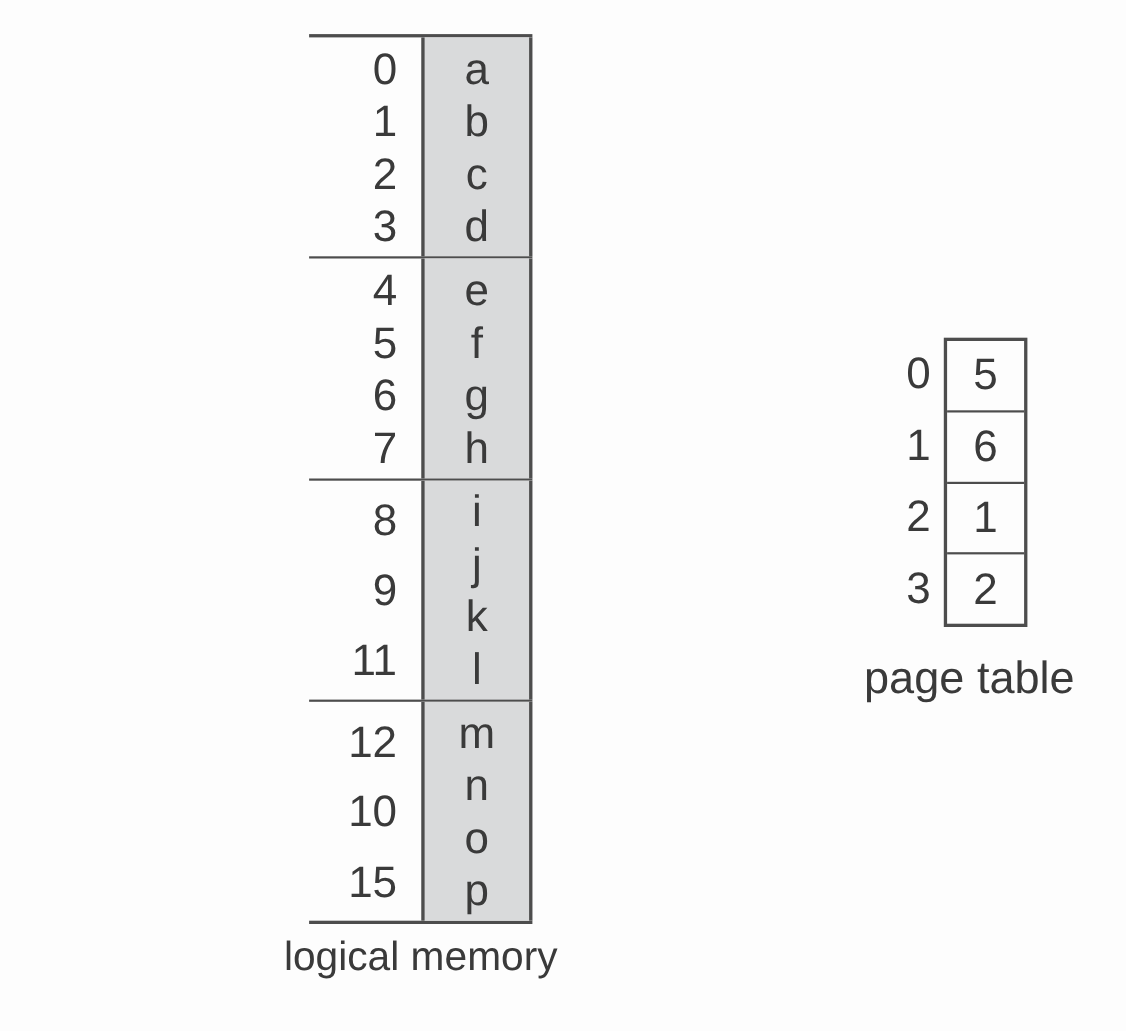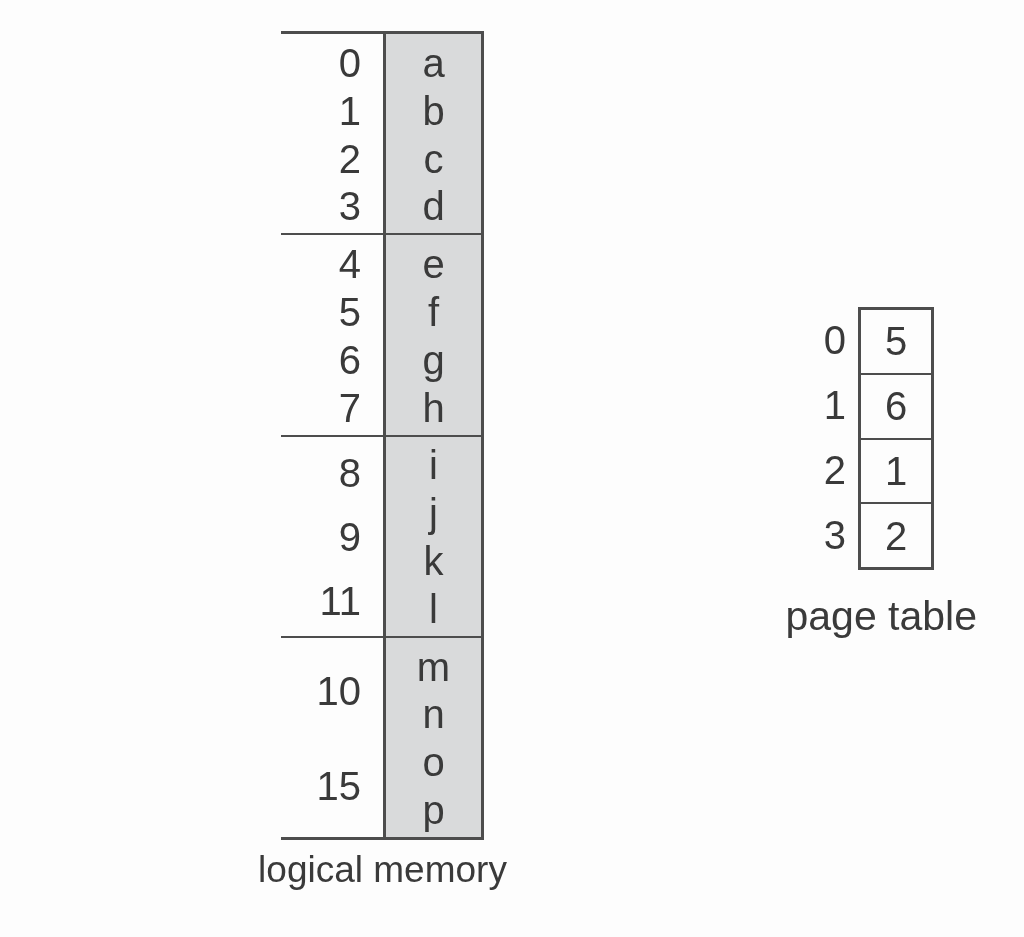--- a/index.html
+++ b/index.html
@@ -169,20 +169,21 @@
       <div class="lm-content-col">
         <div class="lm-cell letter">i</div>
         <div class="lm-cell letter">j</div>
         <div class="lm-cell letter">k</div>
         <div class="lm-cell letter">l</div>
       </div>
     </div>
 
     <div class="lm-group">
       <div class="lm-addr-col">
+        <div class="lm-cell addr">12</div>
         <div class="lm-cell addr">10</div>
         <div class="lm-cell addr">15</div>
       </div>
       <div class="lm-content-col">
         <div class="lm-cell letter">m</div>
         <div class="lm-cell letter">n</div>
         <div class="lm-cell letter">o</div>
         <div class="lm-cell letter">p</div>
       </div>
     </div>

